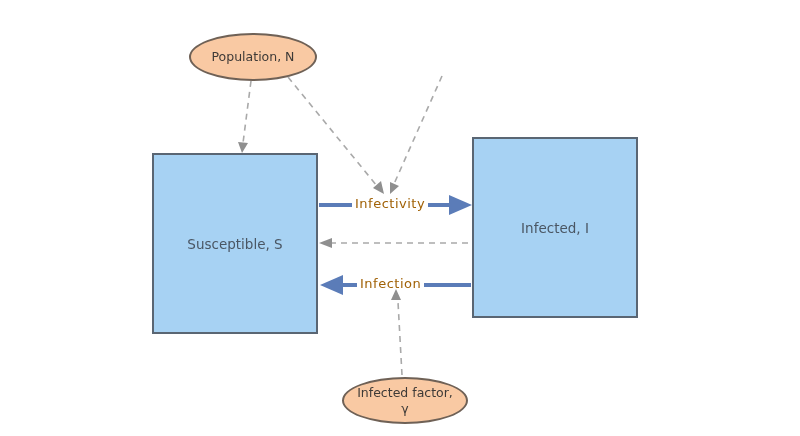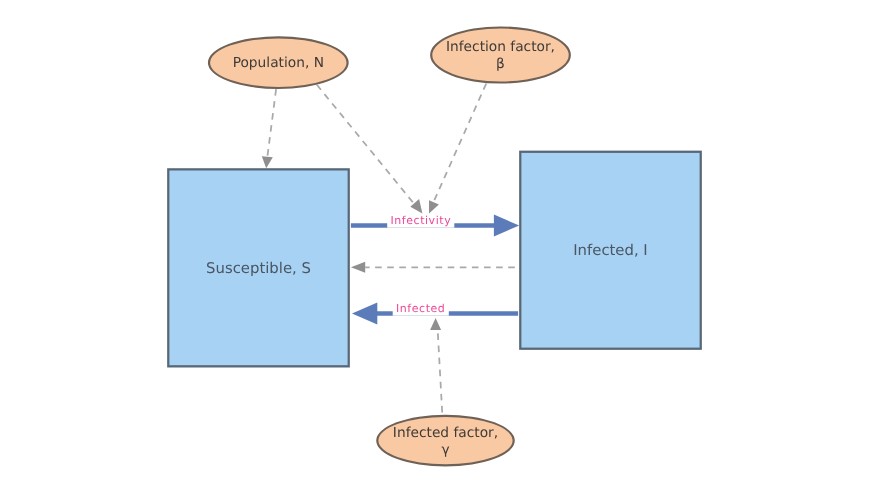--- a/index.html
+++ b/index.html
@@ -47,22 +47,22 @@
     position: absolute;
     left: 0;
     top: 0;
     pointer-events: none;
   }
   .svg-solid { z-index: 2; }
   .svg-dashed { z-index: 4; }
   .edge-label {
     position: absolute;
     background: #ffffff;
-    color: #ec4899;
-    font-size: 10px;
+    color: #a16207;
+    font-size: 13px;
     letter-spacing: 0.5px;
     padding: 0 3px;
     z-index: 3;
   }
   #box-susceptible { left: 152px; top: 153px; width: 166px; height: 181px; }
   #box-infected    { left: 472px; top: 137px; width: 166px; height: 181px; }
   #ell-population  { left: 189px; top: 33px;  width: 128px; height: 48px; }
   #ell-infection   { left: 391px; top: 24px;  width: 128px; height: 52px; }
   #ell-recovery    { left: 342px; top: 377px; width: 126px; height: 47px; }
   #label-infectivity { left: 352px; top: 196px; }
@@ -76,42 +76,38 @@
   <div id="box-susceptible" class="node-rect">
     <span>Susceptible, S</span>
   </div>
   <div id="box-infected" class="node-rect">
     <span>Infected, I</span>
   </div>
 
   <div id="ell-population" class="node-ellipse">
     <span>Population, N</span>
   </div>
-  <div id="ell-infection" class="node-ellipse">
-    <span>Infection factor,</span>
-    <span>β</span>
-  </div>
   <div id="ell-recovery" class="node-ellipse">
     <span>Infected factor,</span>
     <span>γ</span>
   </div>
 
   <svg class="svg-layer svg-solid" width="800" height="436" viewBox="0 0 800 436">
     <g>
       <line x1="319" y1="205" x2="452" y2="205" stroke="#5b7cb8" stroke-width="4"></line>
       <polygon points="449,195 472,205 449,215" fill="#5b7cb8"></polygon>
     </g>
     <g>
       <line x1="471" y1="285" x2="340" y2="285" stroke="#5b7cb8" stroke-width="4"></line>
       <polygon points="343,275 320,285 343,295" fill="#5b7cb8"></polygon>
     </g>
   </svg>
 
   <div id="label-infectivity" class="edge-label">Infectivity</div>
-  <div id="label-recovery" class="edge-label">Infected</div>
+  <div id="label-recovery" class="edge-label">Infection</div>
 
   <svg class="svg-layer svg-dashed" width="800" height="436" viewBox="0 0 800 436">
     <g stroke="#a9a9a9" stroke-width="1.6" fill="none" stroke-dasharray="6 5">
       <path d="M251,81 L243,143"></path>
       <path d="M288,77 L377,186"></path>
       <path d="M442,76 L394,184"></path>
       <path d="M468,243 L332,243"></path>
       <path d="M402,375 L398,302"></path>
     </g>
     <g fill="#8f8f8f" stroke="none">

